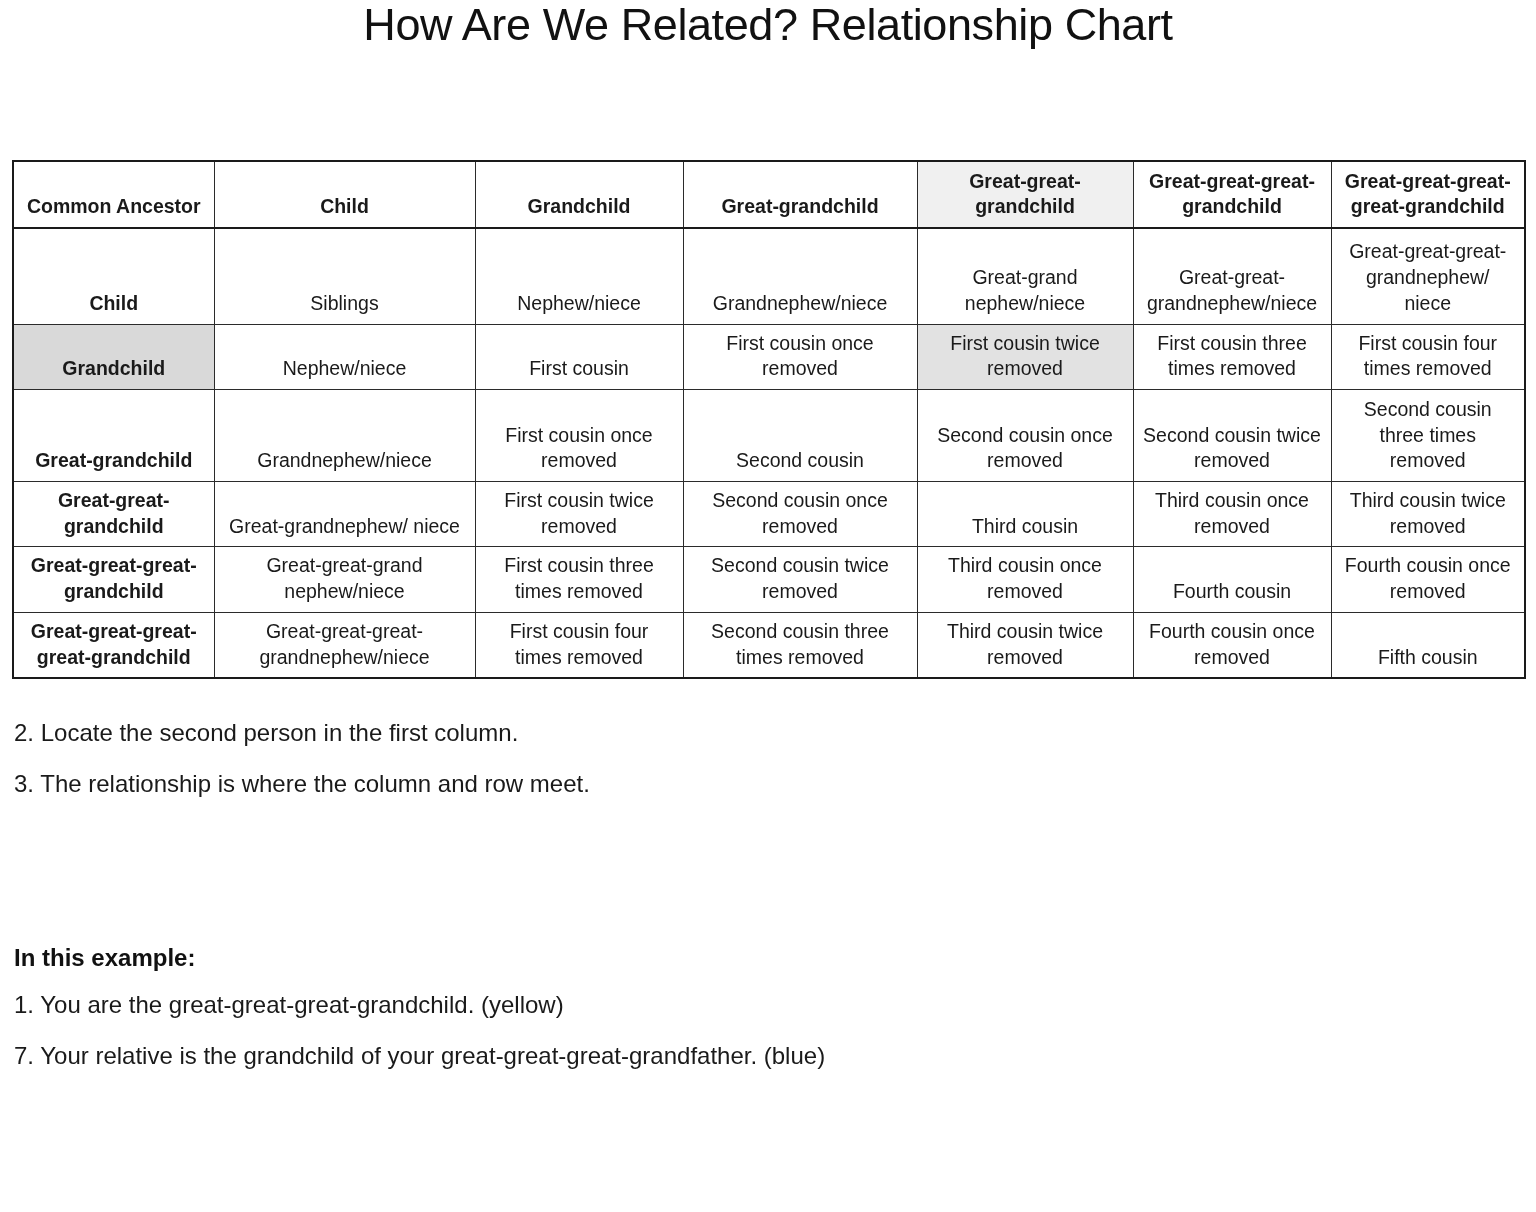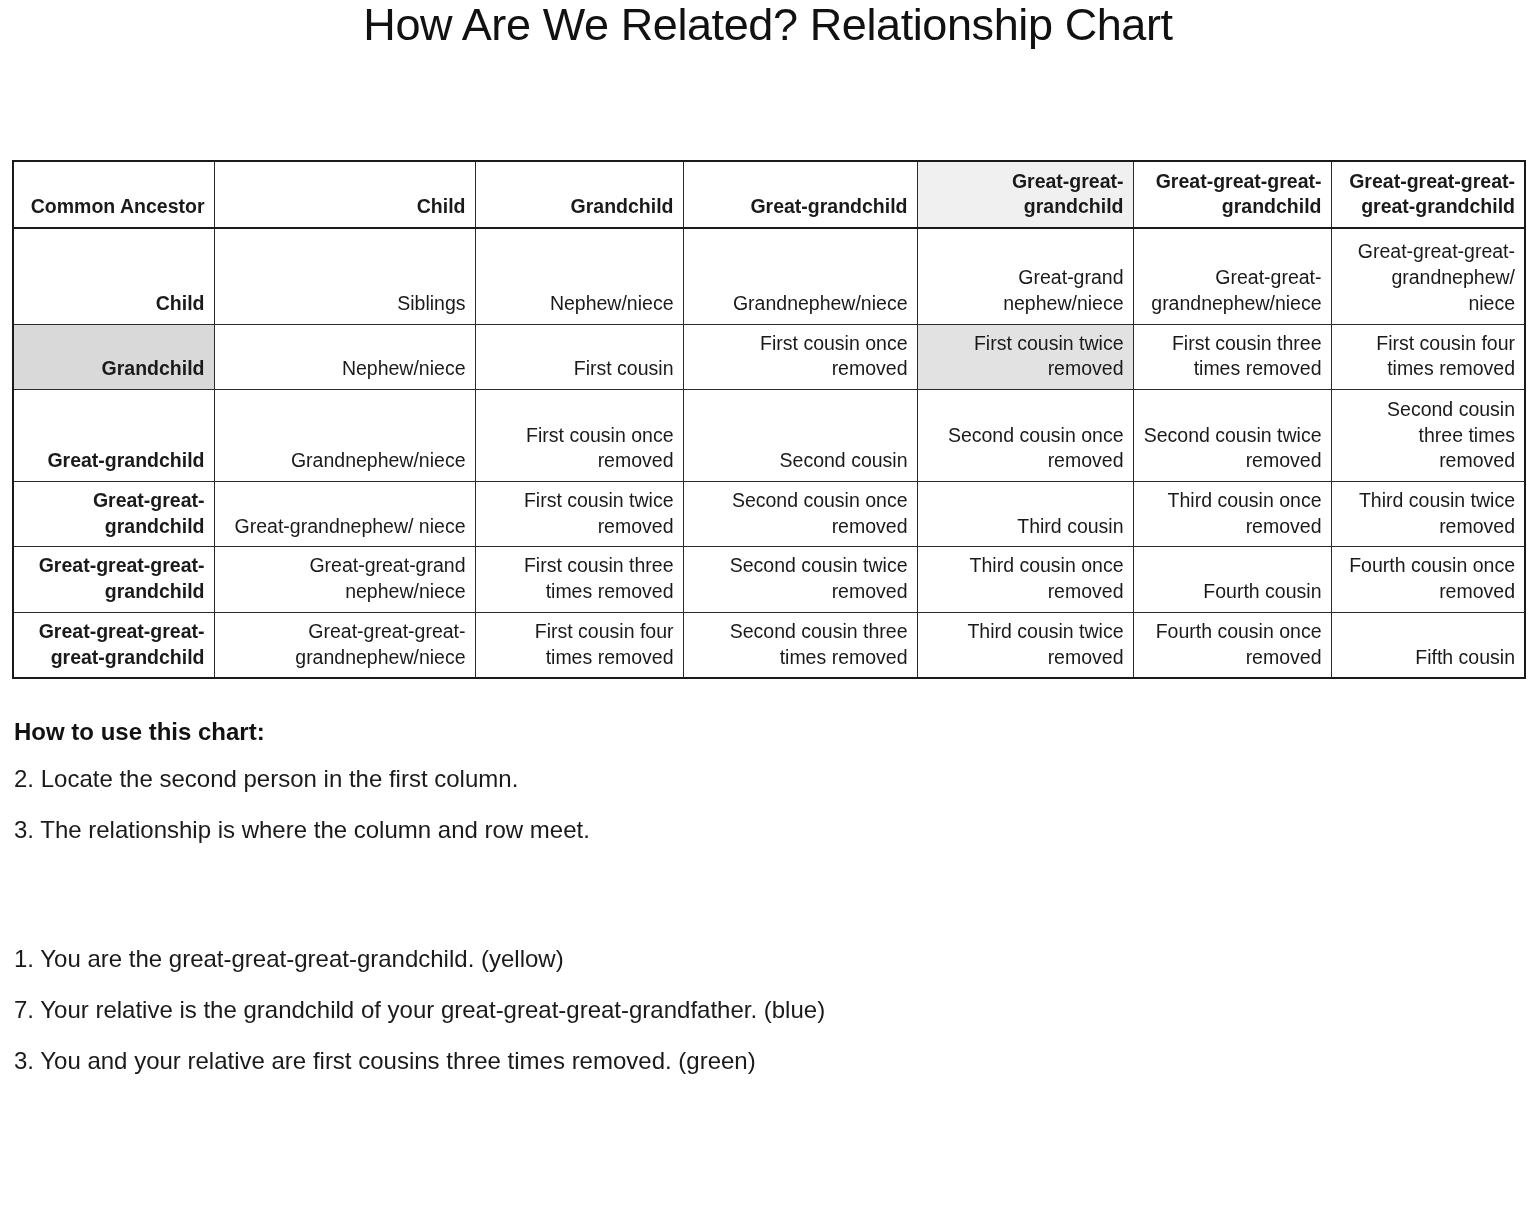--- a/index.html
+++ b/index.html
@@ -41,21 +41,21 @@
     border-collapse: collapse;
     table-layout: fixed;
     width: 1512px;
     border: 2.5px solid #1a1a1a;
     background: #ffffff;
   }
   table.rel-chart td,
   table.rel-chart th {
     border: 1.5px solid #2b2b2b;
     vertical-align: bottom;
-    text-align: right;
+    text-align: center;
     padding: 6px 9px 7px 9px;
     font-size: 19.5px;
     line-height: 1.32;
     font-weight: 400;
     color: #1a1a1a;
     overflow-wrap: break-word;
     word-break: break-word;
     hyphens: none;
   }
   table.rel-chart thead th {
@@ -220,26 +220,25 @@
         <td>Second cousin three times removed</td>
         <td>Third cousin twice removed</td>
         <td>Fourth cousin once removed</td>
         <td>Fifth cousin</td>
       </tr>
     </tbody>
   </table>
 </div>
 
 <div class="howto">
-  <p class="block-heading">How to use this chart:</p>
   <p class="block-line">2. Locate the second person in the first column.</p>
   <p class="block-line">3. The relationship is where the column and row meet.</p>
 </div>
 
 <div class="example">
+  <p class="block-heading">In this example:</p>
   <p class="block-line">1. You are the great-great-great-grandchild. (yellow)</p>
   <p class="block-line">7. Your relative is the grandchild of your great-great-great-grandfather. (blue)</p>
-  <p class="block-line">3. You and your relative are first cousins three times removed. (green)</p>
 </div>
 
 <div class="footer">
   <span class="footer-link">www.legacytree.com</span>
 </div>
 
 </body></html>

